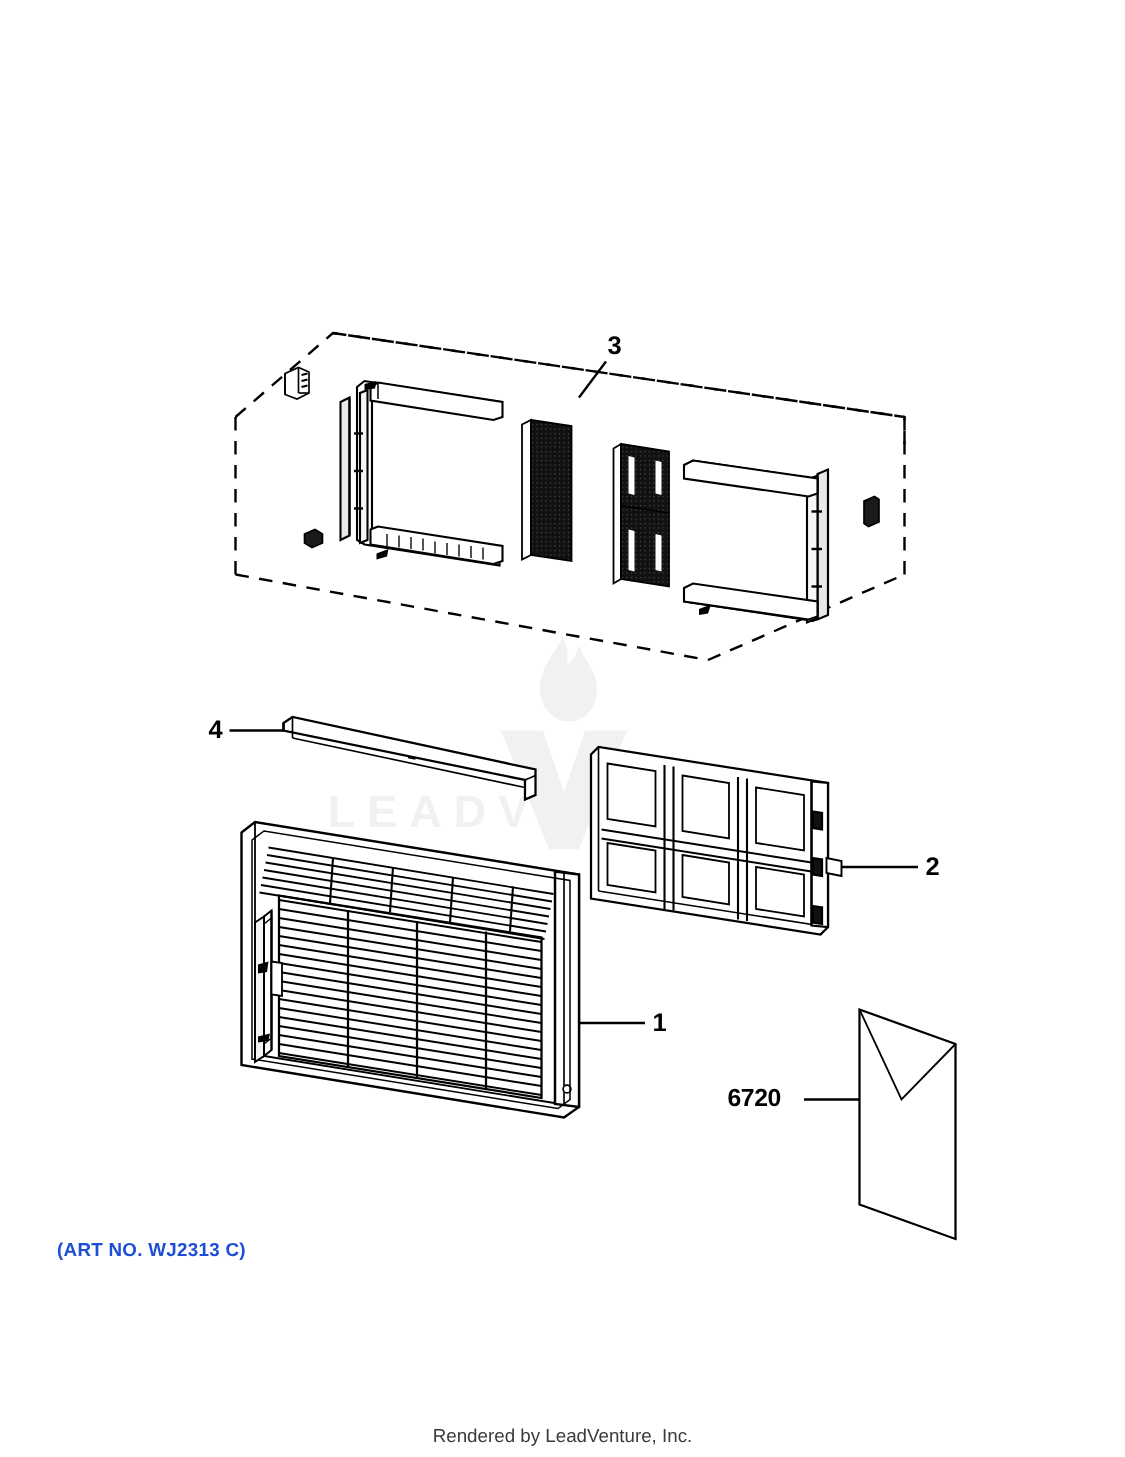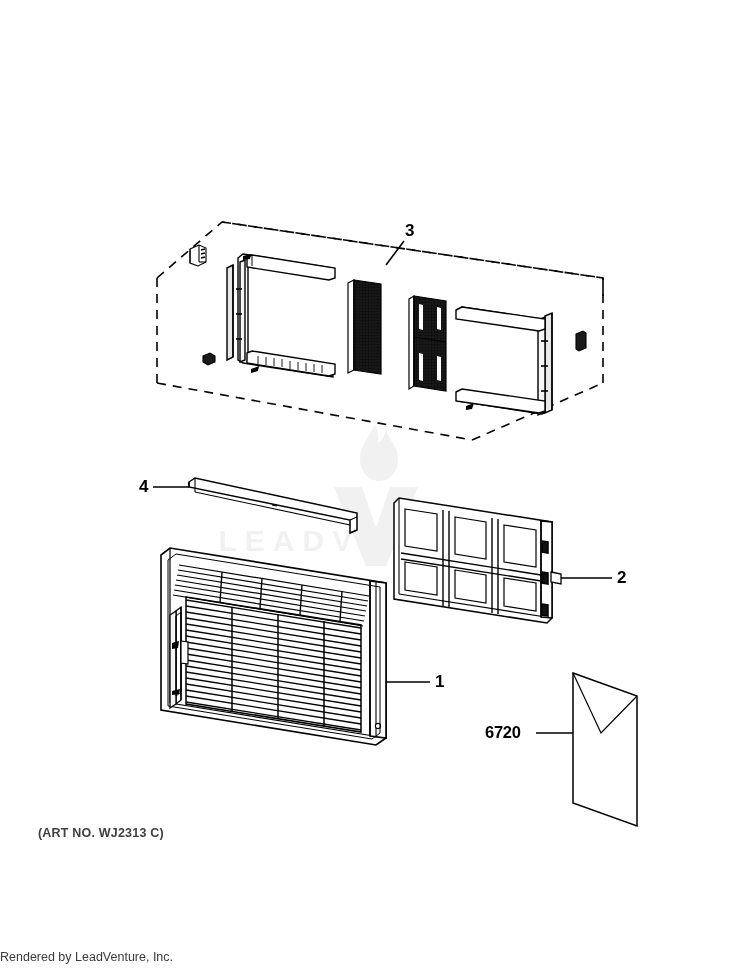--- a/index.html
+++ b/index.html
@@ -25,29 +25,30 @@
     width: 750px;
     height: 971px;
     display: block;
   }
   .art-no {
     position: absolute;
     left: 38px;
     top: 826px;
     font-size: 12.5px;
     font-weight: bold;
-    color: #404040;
+    color: #1d4ed8;
     letter-spacing: 0.2px;
     white-space: nowrap;
   }
   .footer-credit {
     position: absolute;
     left: 0;
     top: 950px;
     width: 750px;
+    text-align: center;
     font-size: 12.5px;
     color: #3b3b3b;
     white-space: nowrap;
   }
   .callout {
     position: absolute;
     font-size: 17px;
     font-weight: bold;
     color: #000000;
     white-space: nowrap;

